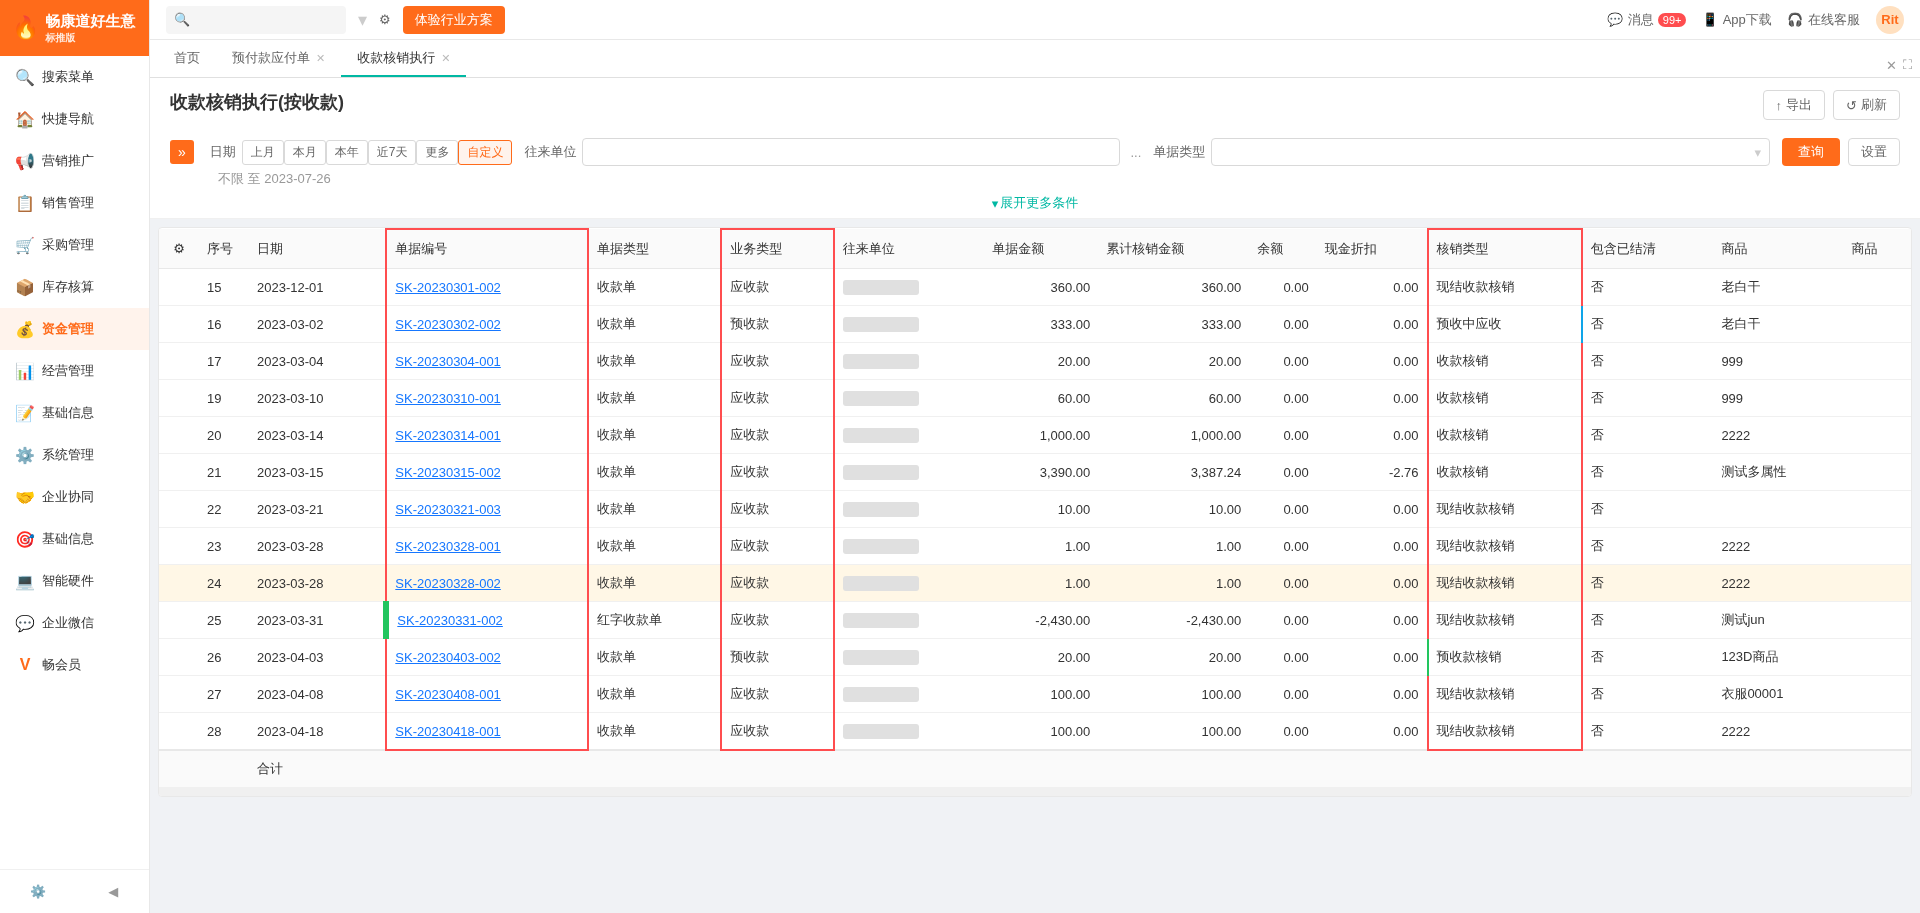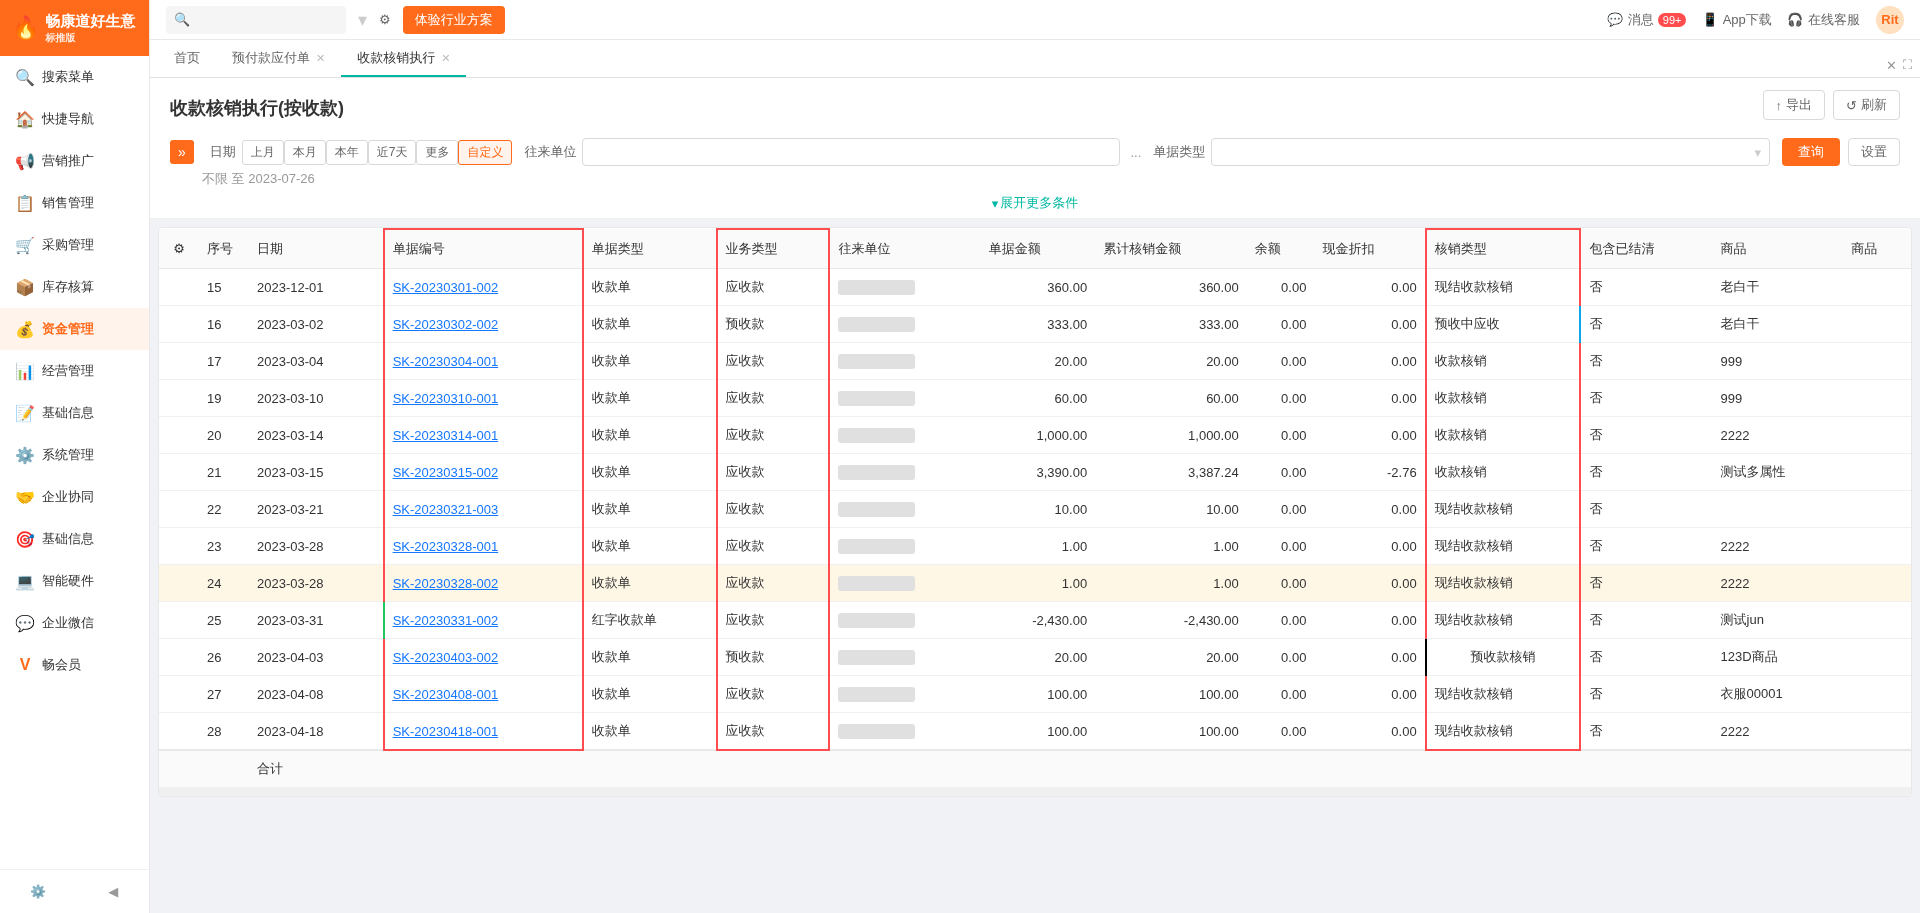--- a/index.html
+++ b/index.html
@@ -29,21 +29,21 @@
     .tab-bar { height: 38px; background: #fff; display: flex; align-items: flex-end; border-bottom: 1px solid #e0e0e0; padding: 0 0 0 8px; }
     .tab-item { padding: 8px 16px; cursor: pointer; color: #666; border-bottom: 2px solid transparent; font-size: 13px; display: flex; align-items: center; gap: 6px; }
     .tab-item.active { color: #333; border-bottom: 2px solid #00b8a3; font-weight: 500; }
     .tab-close { color: #bbb; font-size: 11px; }
     .tab-bar-right { margin-left: auto; display: flex; align-items: center; gap: 6px; padding: 0 8px 4px 0; color: #999; cursor: pointer; }
 
     
     .content { flex: 1; overflow-y: auto; padding: 0; background: #f0f2f5; }
 
     
-    .page-header { background: #fff; padding: 12px 20px 0 20px; display: flex; align-items: flex-end; justify-content: space-between; }
+    .page-header { background: #fff; padding: 12px 20px 0 20px; display: flex; align-items: flex-start; justify-content: space-between; }
     .page-title { font-size: 18px; font-weight: bold; color: #333; padding-bottom: 8px; }
     .page-actions { display: flex; gap: 8px; padding-bottom: 8px; }
     .action-btn { display: flex; align-items: center; gap: 4px; padding: 5px 12px; border: 1px solid #d9d9d9; border-radius: 4px; background: #fff; cursor: pointer; color: #666; font-size: 13px; }
 
     
     .filter-area { background: #fff; padding: 12px 20px; margin-bottom: 8px; border-bottom: 1px solid #f0f0f0; }
     .filter-row { display: flex; align-items: center; gap: 12px; flex-wrap: wrap; }
     .filter-item { display: flex; align-items: center; gap: 6px; }
     .filter-label { color: #666; white-space: nowrap; }
     .date-btns { display: flex; }
@@ -243,21 +243,21 @@
             <span style="margin-left:auto; color:#ccc;">▾</span>
           </div>
         </div>
 
         <div class="filter-right">
           <button class="query-btn">查询</button>
           <button class="settings-btn">设置</button>
         </div>
       </div>
 
-      <div class="filter-date-range" style="margin-top: 4px; margin-left: 32px;">
+      <div class="filter-date-range" style="margin-top: 4px; margin-left: 48px;">
         <span>不限 至 2023-07-26</span>
       </div>
 
       <div style="display:flex; justify-content:center; margin-top:6px;">
         <div class="expand-btn">
           <span>▾</span>
           <span>展开更多条件</span>
         </div>
       </div>
     </div>
@@ -437,21 +437,21 @@
     <td class="text-right ">0.00</td>
     <td style="border-left:2px solid #ff4d4f; border-right:2px solid #ff4d4f;">现结收款核销</td>
     <td>否</td>
     <td>2222</td>
     <td></td>
   </tr>
             <tr>
     <td style="text-align:center;"></td>
     <td>25</td>
     <td>2023-03-31</td>
-    <td style="border-left:2px solid #22c55e; border-right:2px solid #ff4d4f;"><a class="link-text">SK-20230331-002</a></td>
+    <td style="border-left:6px solid #22c55e; border-right:2px solid #ff4d4f;"><a class="link-text">SK-20230331-002</a></td>
     <td>红字收款单</td>
     <td style="border-left:2px solid #ff4d4f; border-right:2px solid #ff4d4f;">应收款</td>
     <td><span style="background:#e0e0e0; color:transparent; border-radius:3px; padding:0 20px;">████</span></td>
     <td class="text-right red-text">-2,430.00</td>
     <td class="text-right red-text">-2,430.00</td>
     <td class="text-right">0.00</td>
     <td class="text-right ">0.00</td>
     <td style="border-left:2px solid #ff4d4f; border-right:2px solid #ff4d4f;">现结收款核销</td>
     <td>否</td>
     <td>测试jun</td>
@@ -462,21 +462,21 @@
     <td>26</td>
     <td>2023-04-03</td>
     <td style="border-left:2px solid #ff4d4f; border-right:2px solid #ff4d4f;"><a class="link-text">SK-20230403-002</a></td>
     <td>收款单</td>
     <td style="border-left:2px solid #ff4d4f; border-right:2px solid #ff4d4f;">预收款</td>
     <td><span style="background:#e0e0e0; color:transparent; border-radius:3px; padding:0 20px;">████</span></td>
     <td class="text-right ">20.00</td>
     <td class="text-right ">20.00</td>
     <td class="text-right">0.00</td>
     <td class="text-right ">0.00</td>
-    <td style="border-left:2px solid #000000; border-right:2px solid #ff4d4f;text-align:center;">预收款核销</td>
+    <td style="border-left:2px solid #22c55e; border-right:2px solid #ff4d4f;">预收款核销</td>
     <td>否</td>
     <td>123D商品</td>
     <td></td>
   </tr>
             <tr>
     <td style="text-align:center;"></td>
     <td>27</td>
     <td>2023-04-08</td>
     <td style="border-left:2px solid #ff4d4f; border-right:2px solid #ff4d4f;text-decoration:underline;"><a class="link-text">SK-20230408-001</a></td>
     <td>收款单</td>

